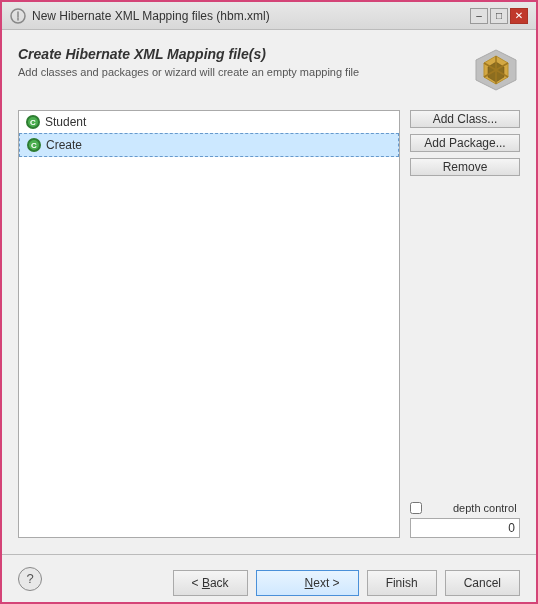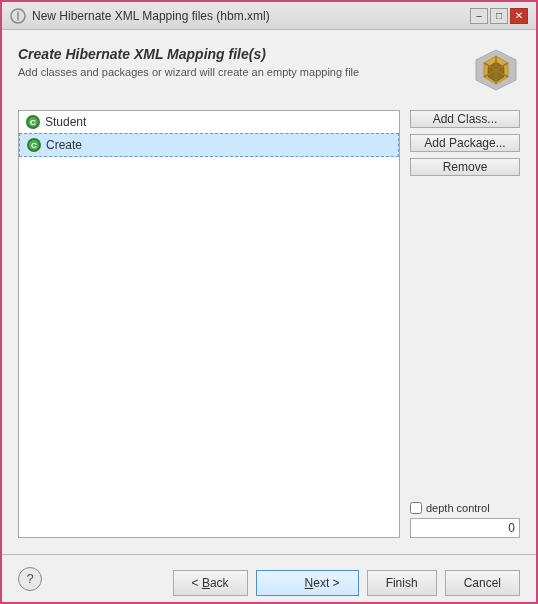--- a/index.html
+++ b/index.html
@@ -189,20 +189,21 @@
     }
 
     .depth-checkbox {
       width: 12px;
       height: 12px;
     }
 
     .depth-label {
       font-size: 11px;
       color: #333;
+      margin-left: 27px;
     }
 
     .depth-input {
       width: 100%;
       text-align: right;
       padding: 2px 4px;
       border: 1px solid #aaa;
       background: white;
       font-size: 12px;
       color: #333;

